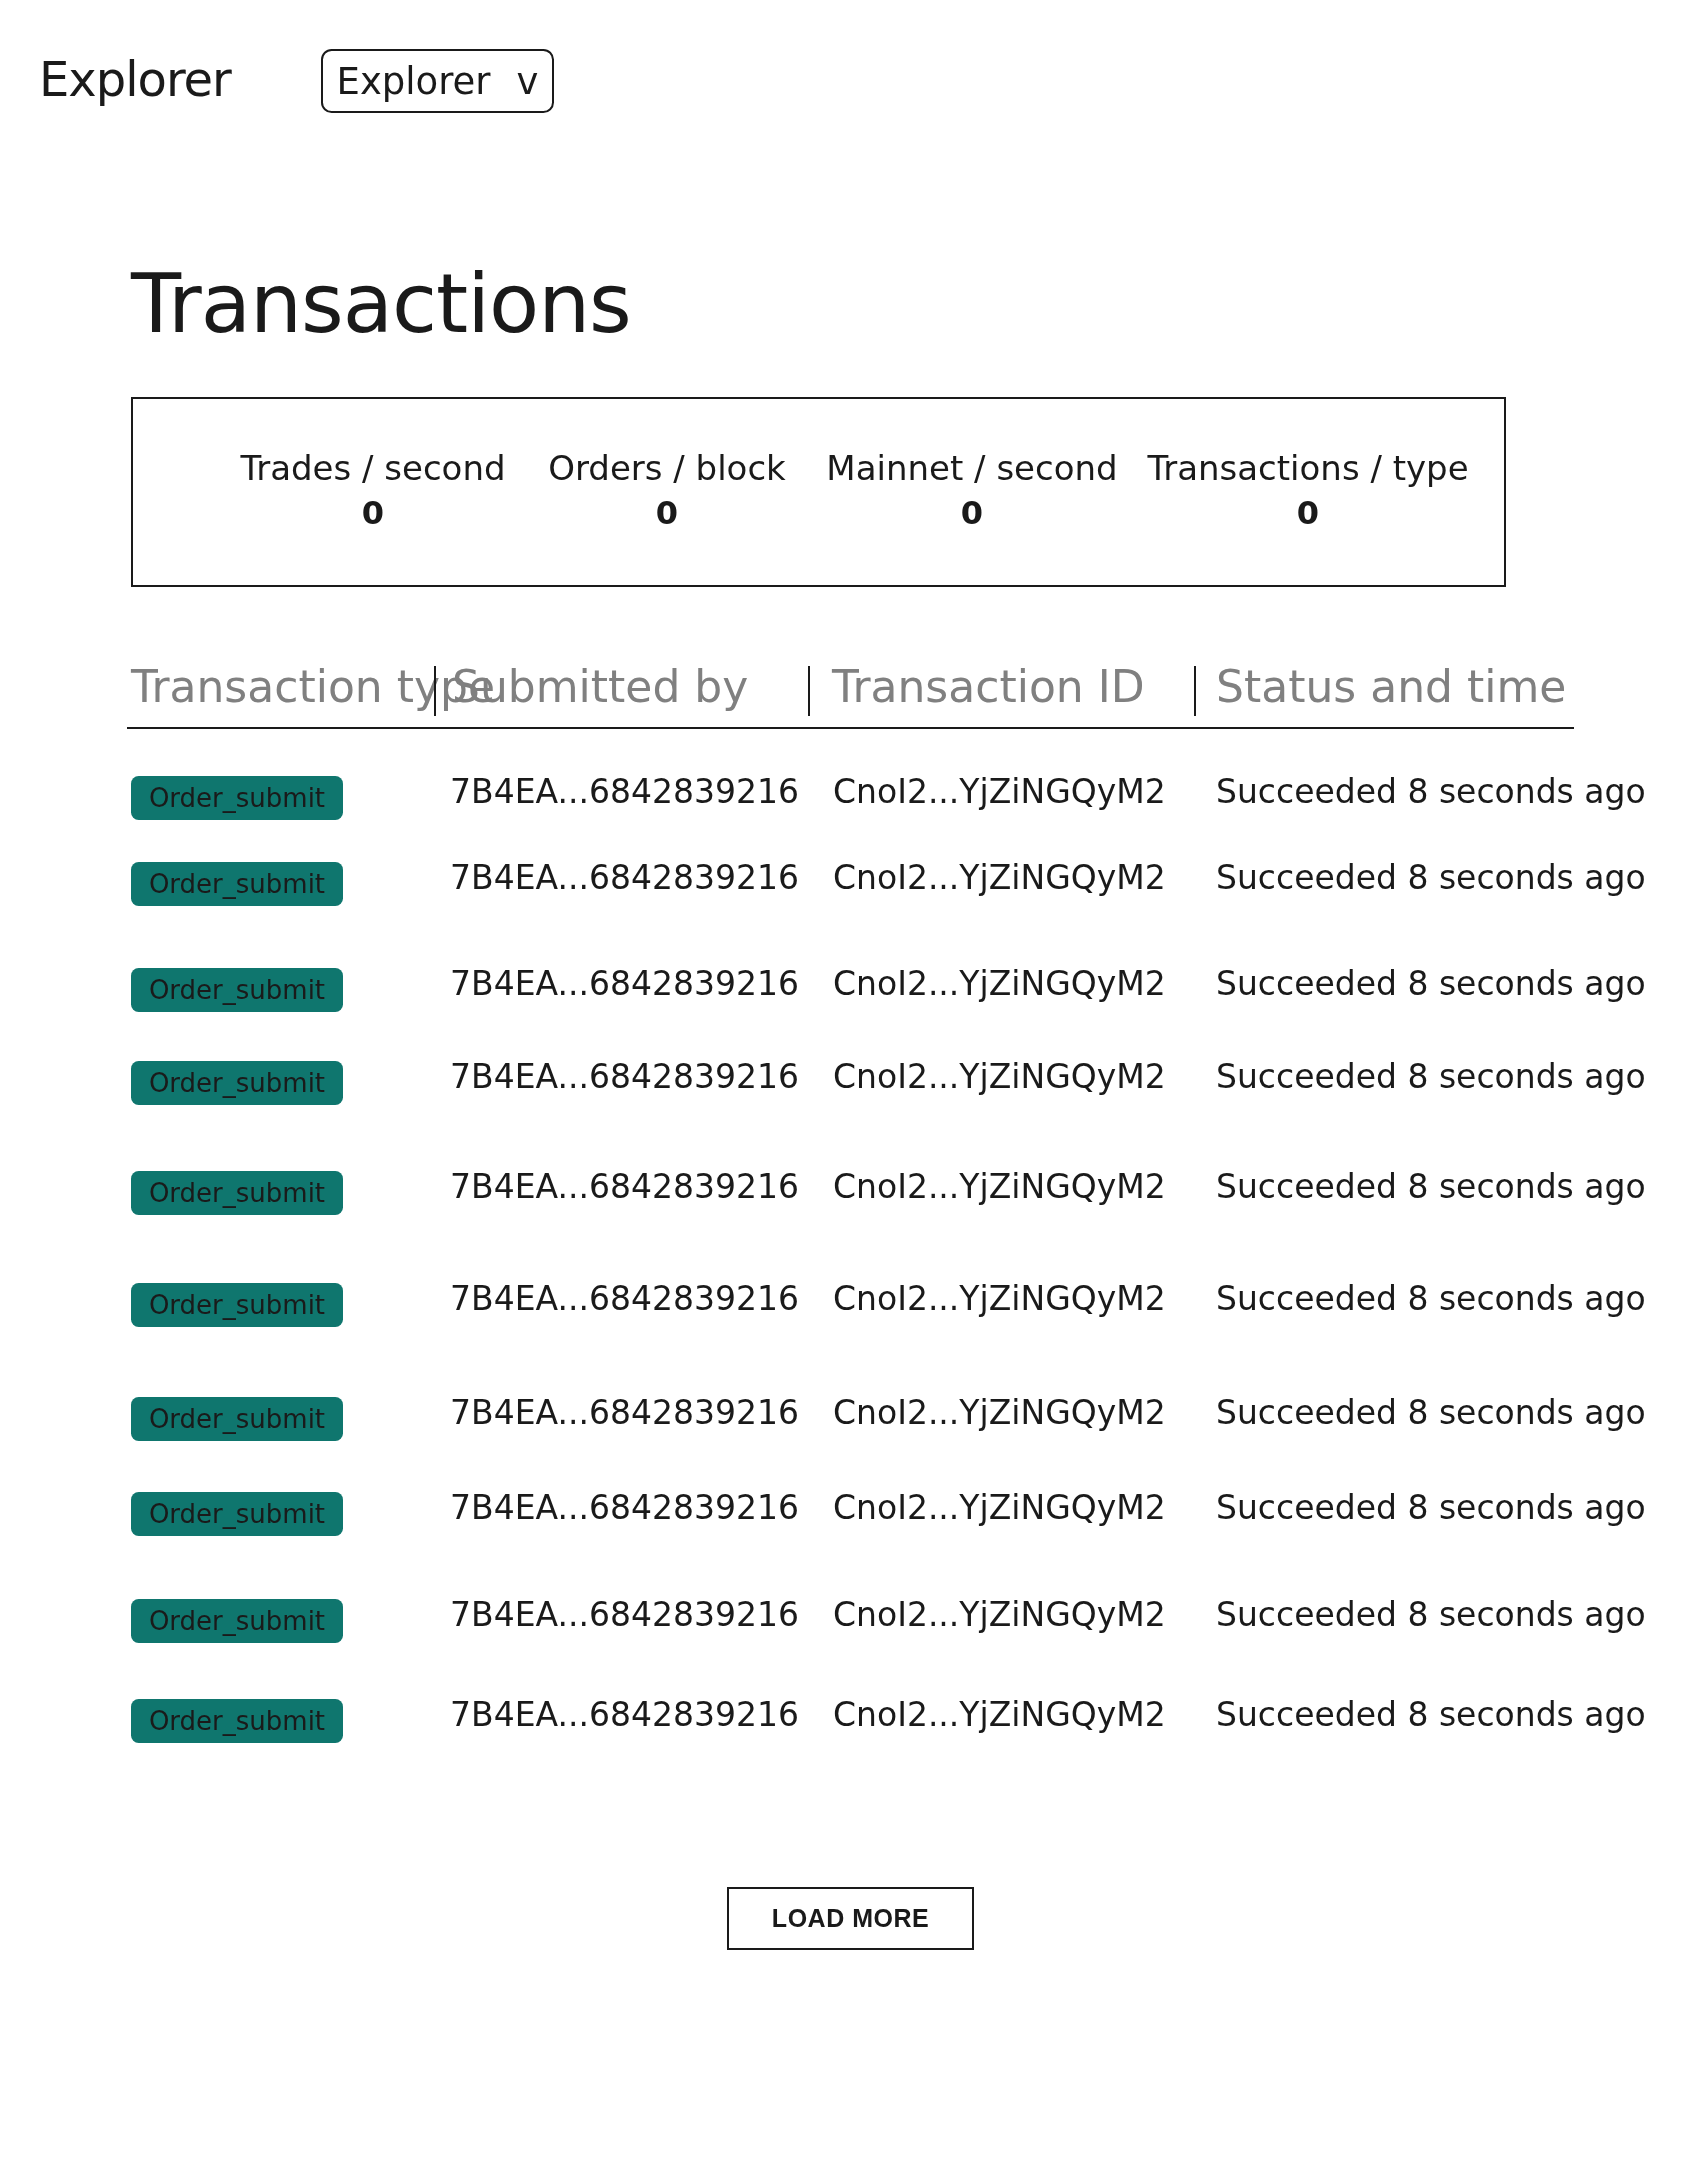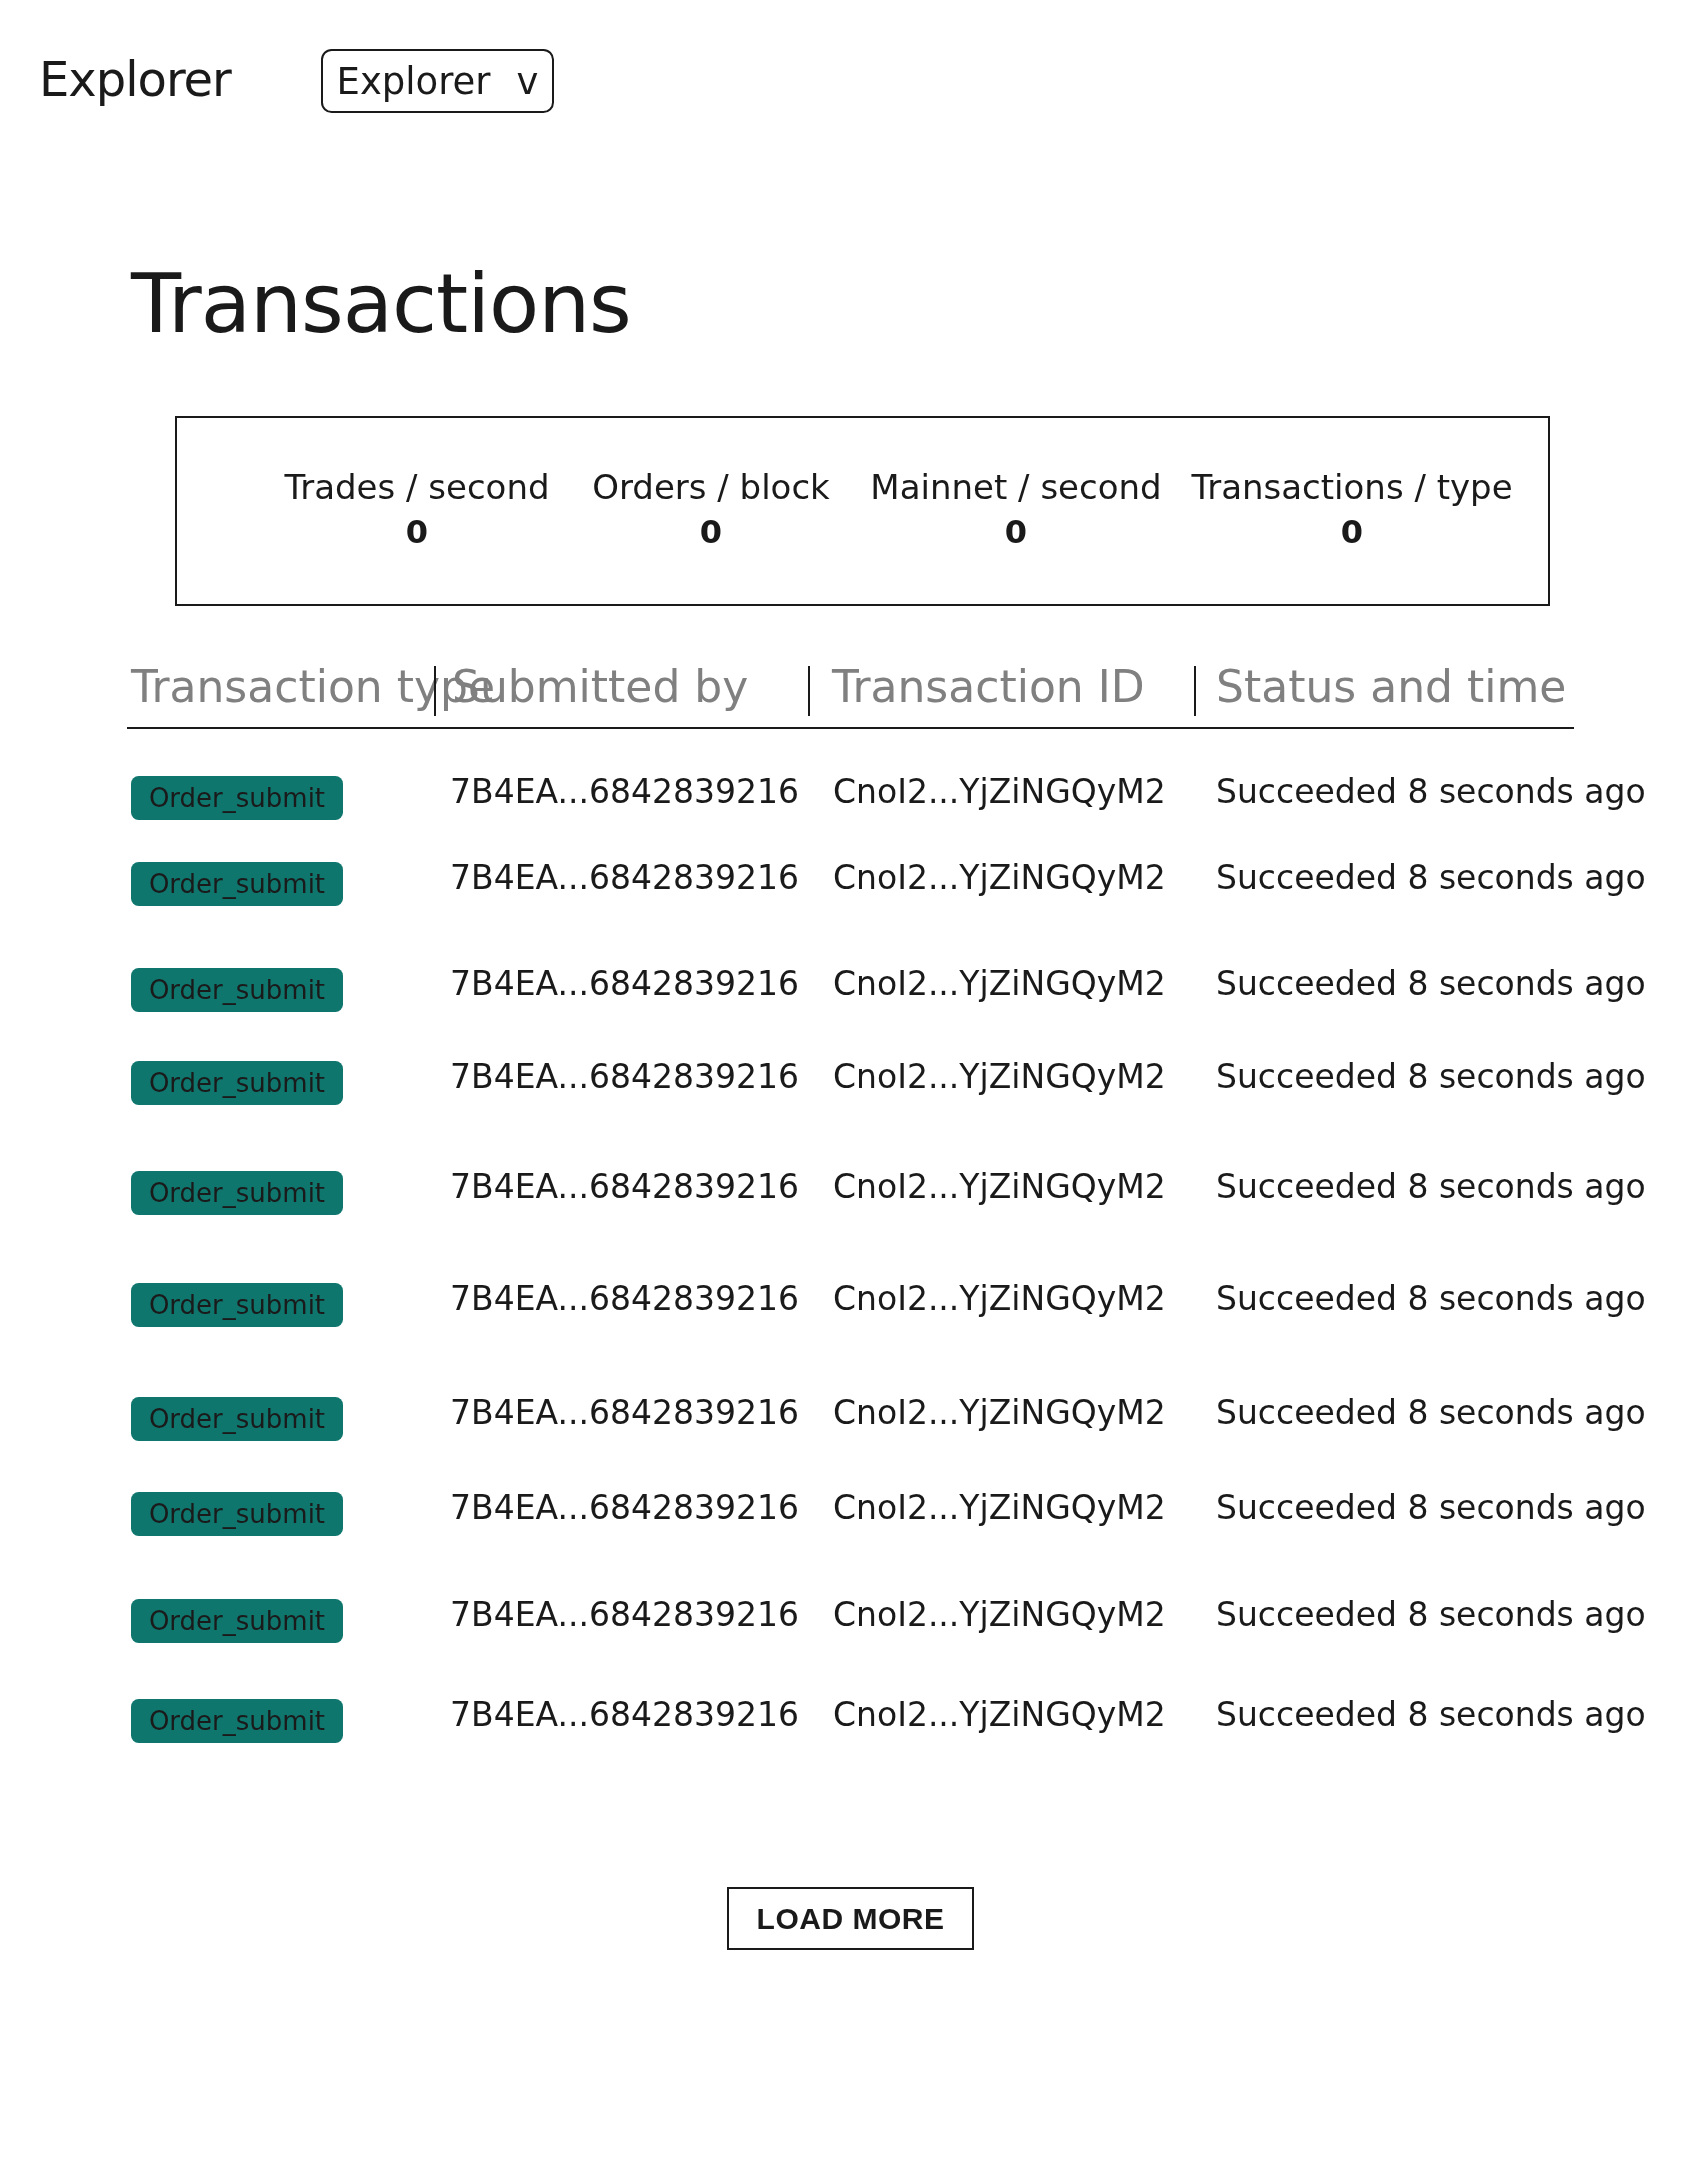--- a/index.html
+++ b/index.html
@@ -4,36 +4,36 @@
 <style>
   html, body { margin:0; padding:0; background:#ffffff; }
   body { width:1702px; height:2172px; position:relative; overflow:hidden;
          font-family:"DejaVu Sans","Liberation Sans",sans-serif; color:#1a1a1a; }
   .logo { position:absolute; left:39px; top:46px; font-size:48px; font-weight:normal; letter-spacing:-1px; line-height:67px; }
   .net-select { position:absolute; left:321px; top:49px; width:233px; height:64px; box-sizing:border-box;
                 border:2.4px solid #1a1a1a; border-radius:10.6px; display:flex; align-items:center;
                 padding:0 13.5px 0 13.5px; font-size:37px; justify-content:space-between; }
   .net-select .chev { font-size:37px; }
   h1.title { position:absolute; left:131px; top:248px; margin:0; font-size:82px; font-weight:normal; letter-spacing:-1px; line-height:111px; }
-  .stats { position:absolute; left:131px; top:416px; width:1375px; height:190px; box-sizing:border-box;
-           border:2.4px solid #1a1a1a;margin-left:44px; }
+  .stats { position:absolute; left:131px; top:397px; width:1375px; height:190px; box-sizing:border-box;
+           border:2.4px solid #1a1a1a; }
   .stat { position:absolute; top:48px; text-align:center; transform:translateX(-50%); white-space:nowrap; }
   .stat .lbl { font-size:34px; line-height:43px; }
   .stat .val { font-size:32px; font-weight:bold; line-height:46px; }
   .thead { position:absolute; left:131px; top:663px; width:1442px; height:58px; }
   .th { position:absolute; top:0; font-size:44px; color:#808080; line-height:48px; white-space:nowrap; }
   .colsep { position:absolute; top:666px; width:1.9px; height:50px; background:#1a1a1a; }
   .hline { position:absolute; left:127px; top:727px; width:1447px; height:1.9px; background:#1a1a1a; }
   .row { position:absolute; left:131px; width:1452px; height:48px; }
   .badge { position:absolute; left:0; top:8px; width:212px; height:44px; background:#0f766e; border-radius:7.7px;
            display:flex; align-items:center; justify-content:center; font-size:26px; color:#1a1a1a; }
   .cell { position:absolute; top:0; height:48px; line-height:48px; font-size:33px; white-space:nowrap; }
   .load-more { position:absolute; left:727px; top:1887px; width:247px; height:63px; box-sizing:border-box;
                border:2.4px solid #1a1a1a; background:#fff; display:flex; align-items:center; justify-content:center;
-               font-size:30px; font-weight:bold; color:#1a1a1a; letter-spacing:0.5px; }
+               font-size:25px; font-weight:bold; color:#1a1a1a; letter-spacing:0.5px; }
 </style>
 </head>
 <body>
 
 <div class="logo">Explorer</div>
 
 <div class="net-select">
   <span>Explorer</span>
   <span class="chev">v</span>
 </div>

